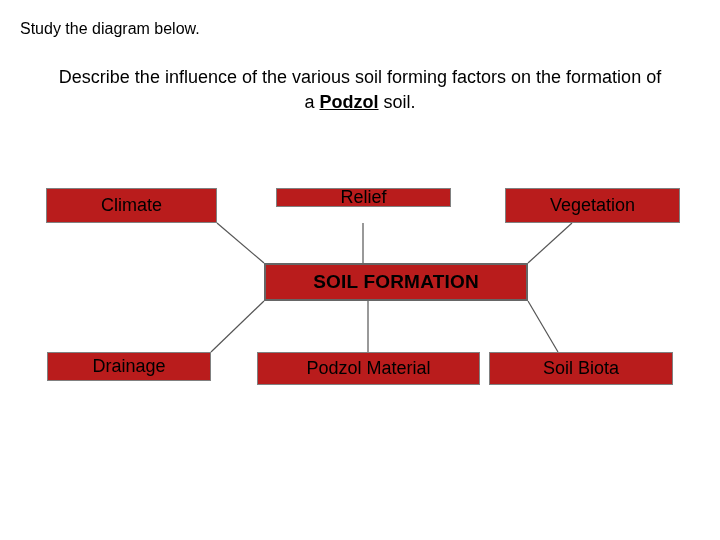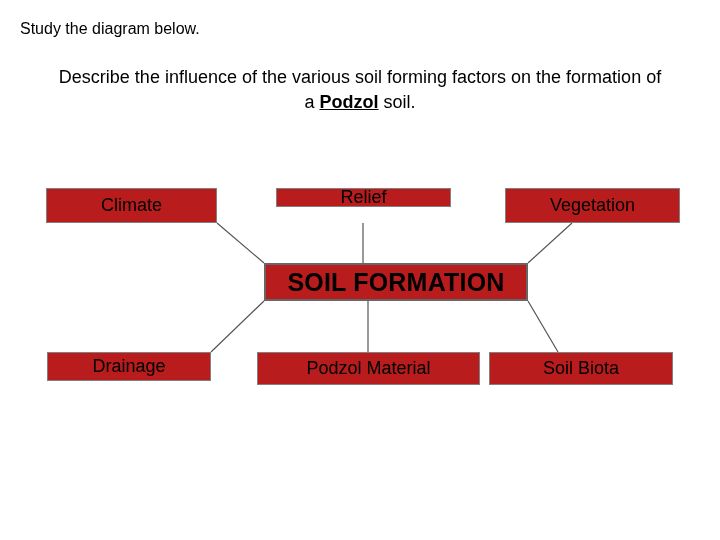--- a/index.html
+++ b/index.html
@@ -71,21 +71,21 @@
     display: flex;
     align-items: center;
     justify-content: center;
     font-size: 18px;
     color: #000000;
     white-space: nowrap;
   }
   .node-center {
     border: 2px solid #666666;
     font-weight: bold;
-    font-size: 25px;
+    font-size: 19px;
     letter-spacing: 0.2px;
   }
 
   
   #node-climate        { left: 46px;  top: 188px; width: 171px; height: 35px; }
   #node-relief         { left: 276px; top: 188px; width: 175px; height: 19px; }
   #node-vegetation     { left: 505px; top: 188px; width: 175px; height: 35px; }
   #node-soil-formation { left: 264px; top: 263px; width: 264px; height: 38px; }
   #node-drainage       { left: 47px;  top: 352px; width: 164px; height: 29px; }
   #node-parent         { left: 257px; top: 352px; width: 223px; height: 33px; }

